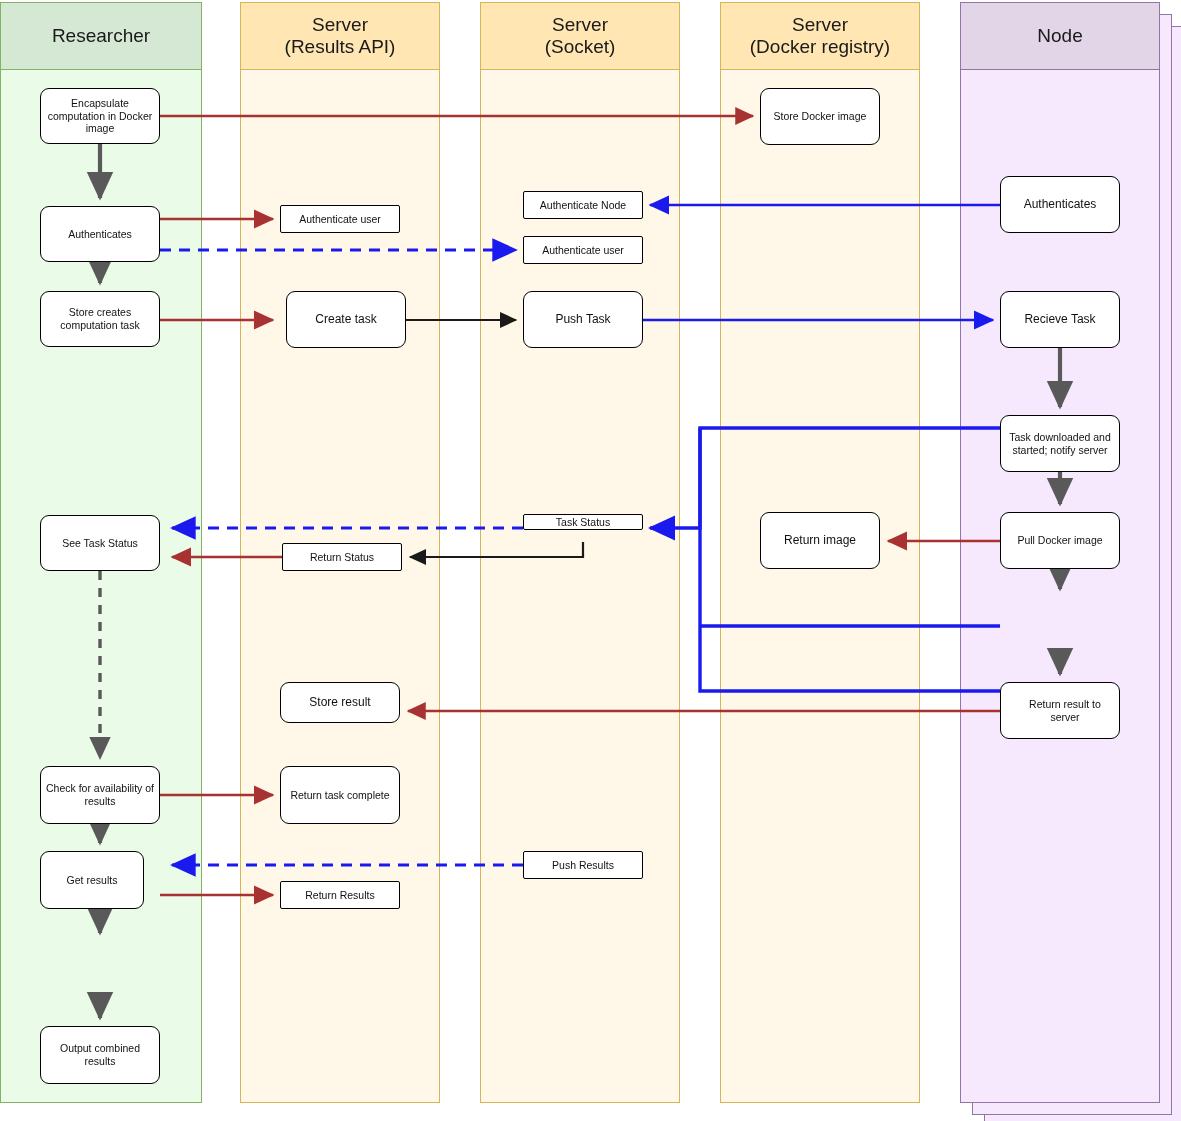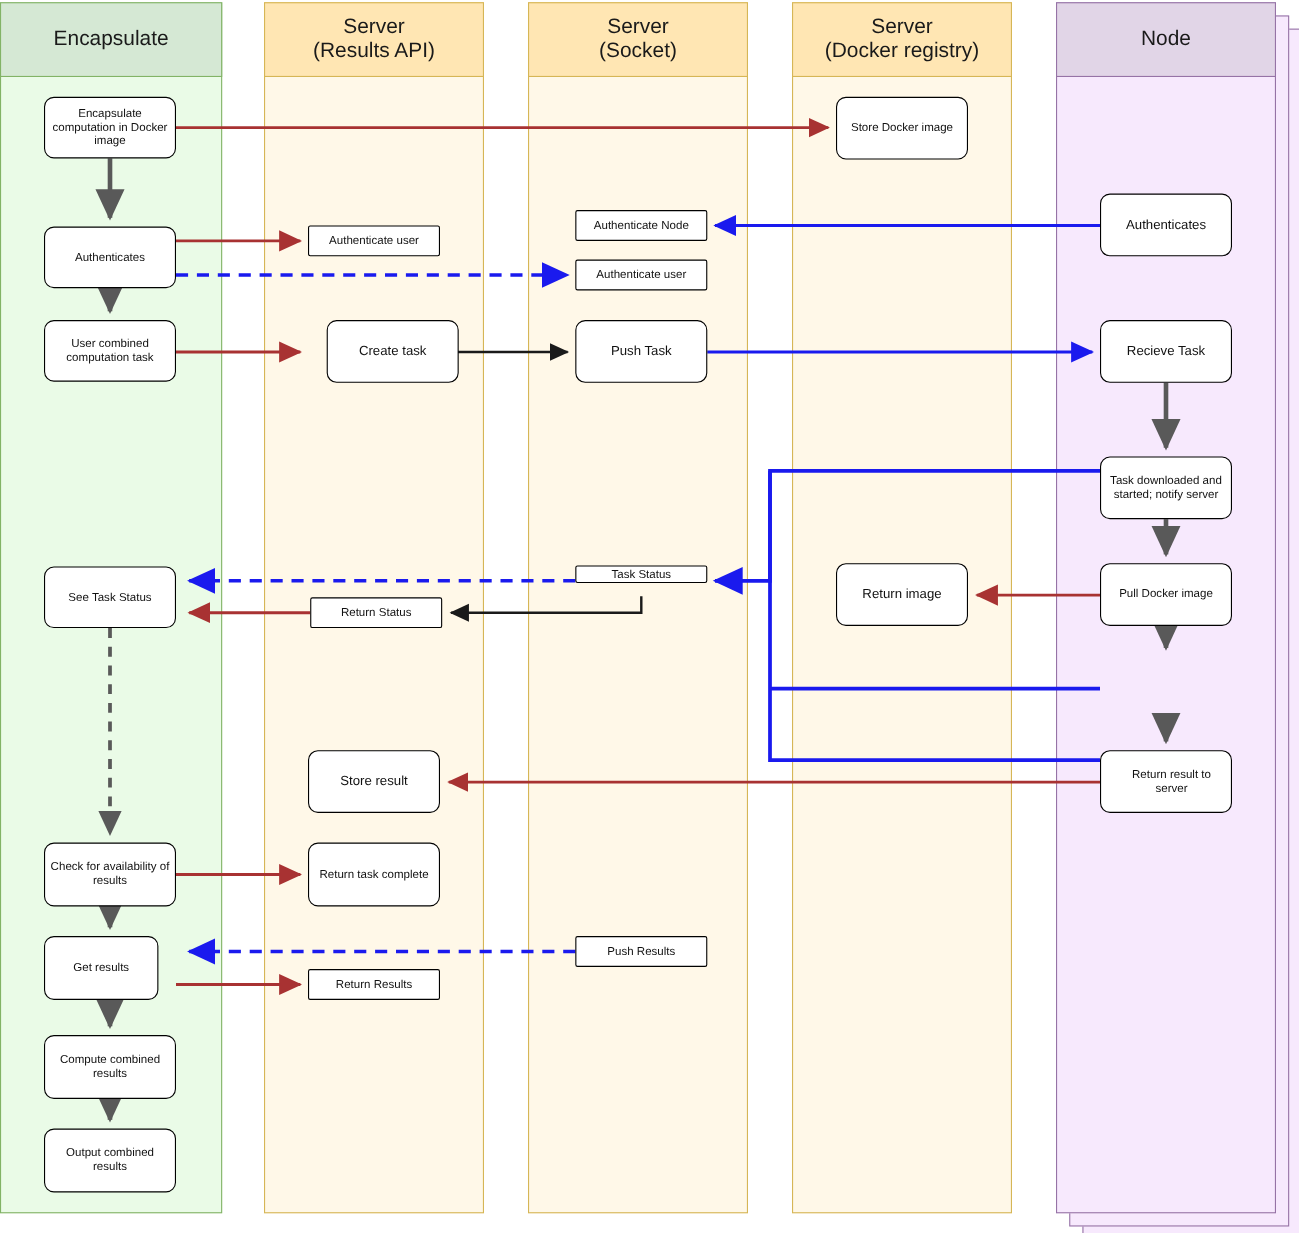--- a/index.html
+++ b/index.html
@@ -24,21 +24,21 @@
 <body>
 
 <div id="stage">
 
   <div class="node-ghost" style="left:984px;top:26px;width:200px;height:1101px;background:#f7e9fd;border:1.4px solid #9673a6;"></div>
   <div class="node-ghost" style="left:972px;top:14px;width:200px;height:1101px;background:#f7e9fd;border:1.4px solid #9673a6;"></div>
 
   <div class="pool" style="left:0;top:2px;width:202px;height:1101px;">
     <div class="pool-body" style="left:0;top:0;width:202px;height:1101px;background:#eafbe7;border:1.4px solid #82b366;"></div>
     <div class="pool-head head-t" style="left:0;top:0;width:202px;height:68px;background:#d5e8d4;border:1.4px solid #82b366;">
-      <span>Encapsulate</span>
+      <span>Researcher</span>
     </div>
   </div>
 
   <div class="pool" style="left:240px;top:2px;width:200px;height:1101px;">
     <div class="pool-body" style="left:0;top:0;width:200px;height:1101px;background:#fff8e8;border:1.4px solid #d6b656;"></div>
     <div class="pool-head head-t" style="left:0;top:0;width:200px;height:68px;background:#ffe6b3;border:1.4px solid #d6b656;flex-direction:column;">
       <span>Server</span>
       <span>(Results API)</span>
     </div>
   </div>
@@ -134,31 +134,30 @@
 
     <path d="M160,895 L273,895" fill="none" stroke="#a83232" stroke-width="2.6" marker-end="url(#ar-red)"></path>
 
     <path d="M100,909 L100,933" fill="none" stroke="#595959" stroke-width="4.2" marker-end="url(#ar-gray)"></path>
 
     <path d="M100,999 L100,1018" fill="none" stroke="#595959" stroke-width="4.2" marker-end="url(#ar-gray)"></path>
   </svg>
 
   <div class="box t11" style="left:40px;top:88px;width:120px;height:56px;">Encapsulate computation in Docker image</div>
   <div class="box t11" style="left:40px;top:206px;width:120px;height:56px;">Authenticates</div>
-  <div class="box t11" style="left:40px;top:291px;width:120px;height:56px;">User combined computation task</div>
+  <div class="box t11" style="left:40px;top:291px;width:120px;height:56px;">Store creates computation task</div>
   <div class="box t11" style="left:40px;top:515px;width:120px;height:56px;">See Task Status</div>
   <div class="box t11" style="left:40px;top:766px;width:120px;height:58px;">Check for availability of results</div>
   <div class="box t11" style="left:40px;top:851px;width:104px;height:58px;text-align:center;">Get results</div>
-  <div class="box t11" style="left:40px;top:941px;width:120px;height:58px;">Compute combined results</div>
   <div class="box t11" style="left:40px;top:1026px;width:120px;height:58px;">Output combined results</div>
 
   <div class="box sq t11" style="left:280px;top:205px;width:120px;height:28px;">Authenticate user</div>
-  <div class="box t12" style="left:297px;top:291px;width:120px;height:57px;">Create task</div>
+  <div class="box t12" style="left:286px;top:291px;width:120px;height:57px;">Create task</div>
   <div class="box sq t11" style="left:282px;top:543px;width:120px;height:28px;">Return Status</div>
-  <div class="box t12" style="left:280px;top:682px;width:120px;height:57px;">Store result</div>
+  <div class="box t12" style="left:280px;top:682px;width:120px;height:41px;">Store result</div>
   <div class="box t11" style="left:280px;top:766px;width:120px;height:58px;">Return task complete</div>
   <div class="box sq t11" style="left:280px;top:881px;width:120px;height:28px;">Return Results</div>
 
   <div class="box sq t11" style="left:523px;top:191px;width:120px;height:28px;">Authenticate Node</div>
   <div class="box sq t11" style="left:523px;top:236px;width:120px;height:28px;">Authenticate user</div>
   <div class="box t12" style="left:523px;top:291px;width:120px;height:57px;">Push Task</div>
   <div class="box sq t11" style="left:523px;top:514px;width:120px;height:16px;">Task Status</div>
   <div class="box sq t11" style="left:523px;top:851px;width:120px;height:28px;">Push Results</div>
 
   <div class="box t11" style="left:760px;top:88px;width:120px;height:57px;">Store Docker image</div>

